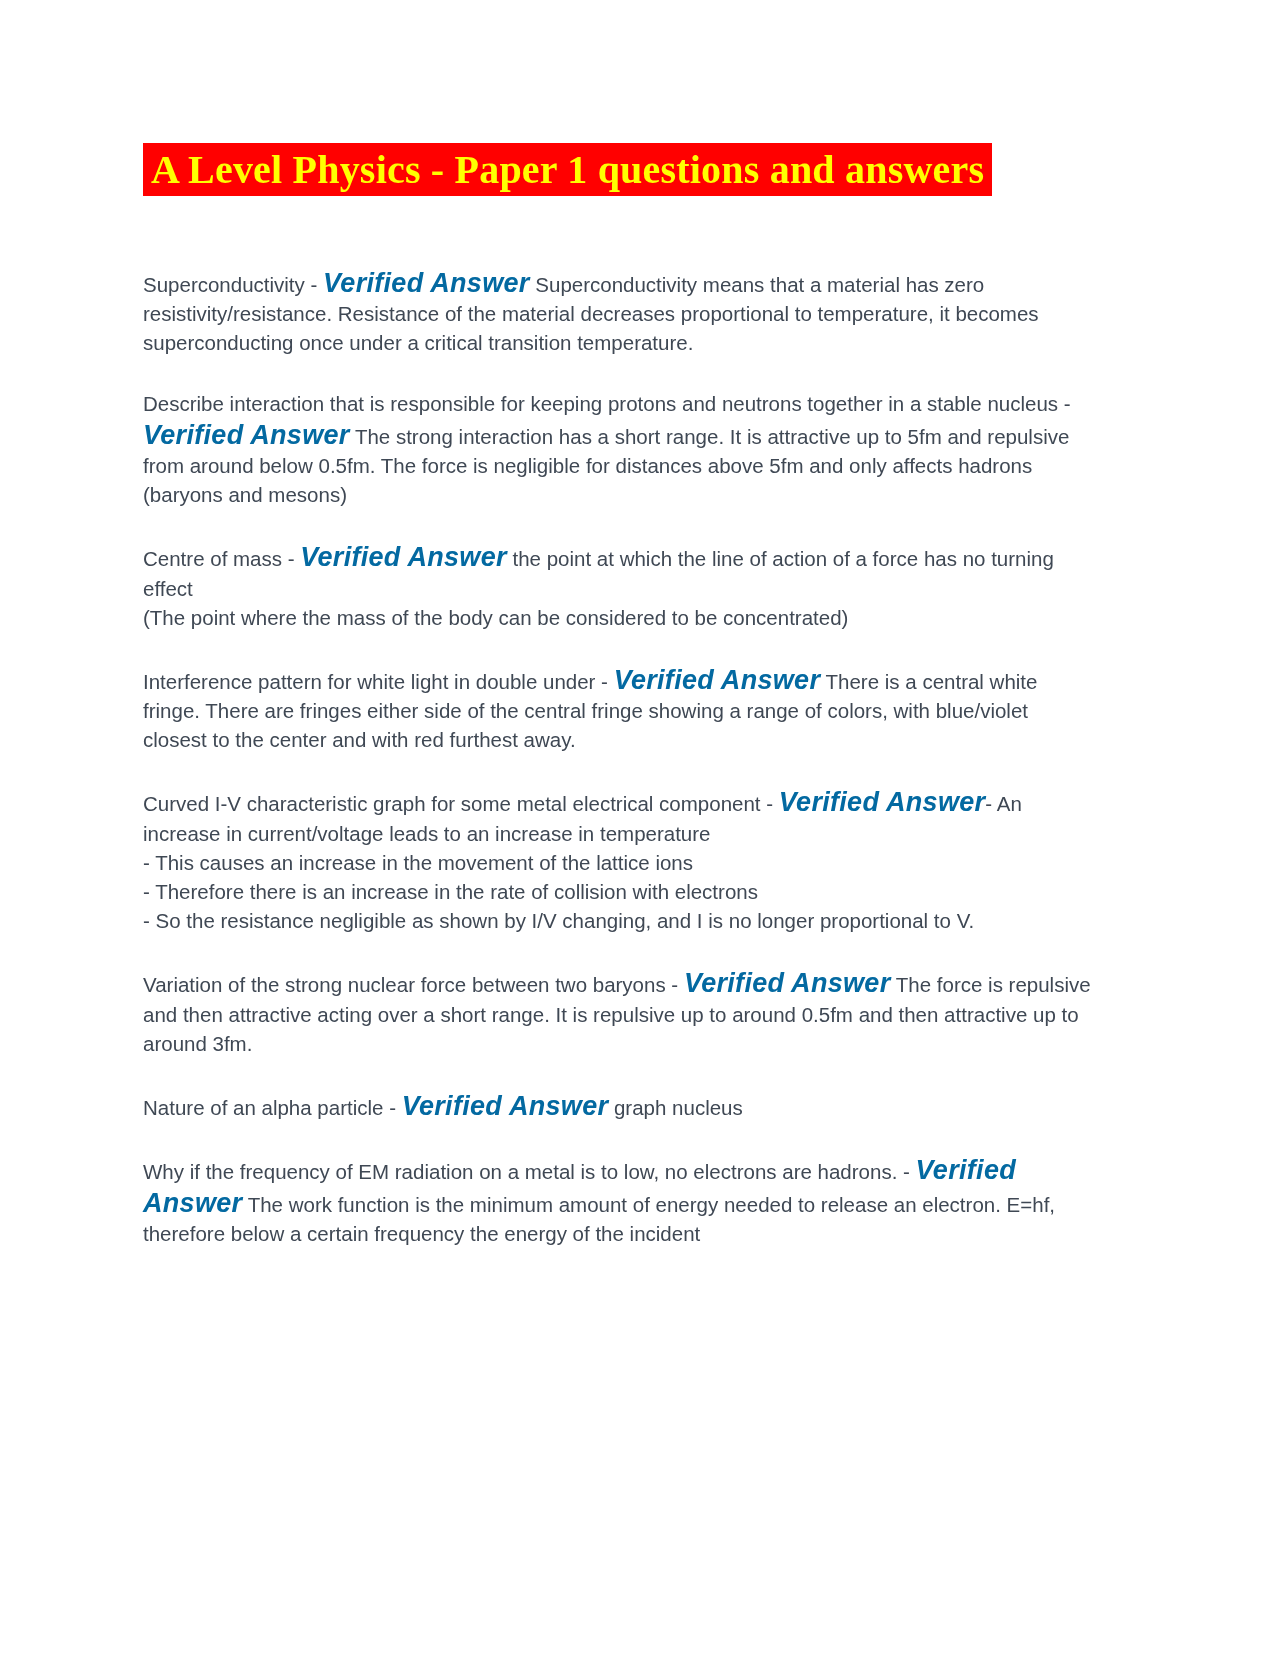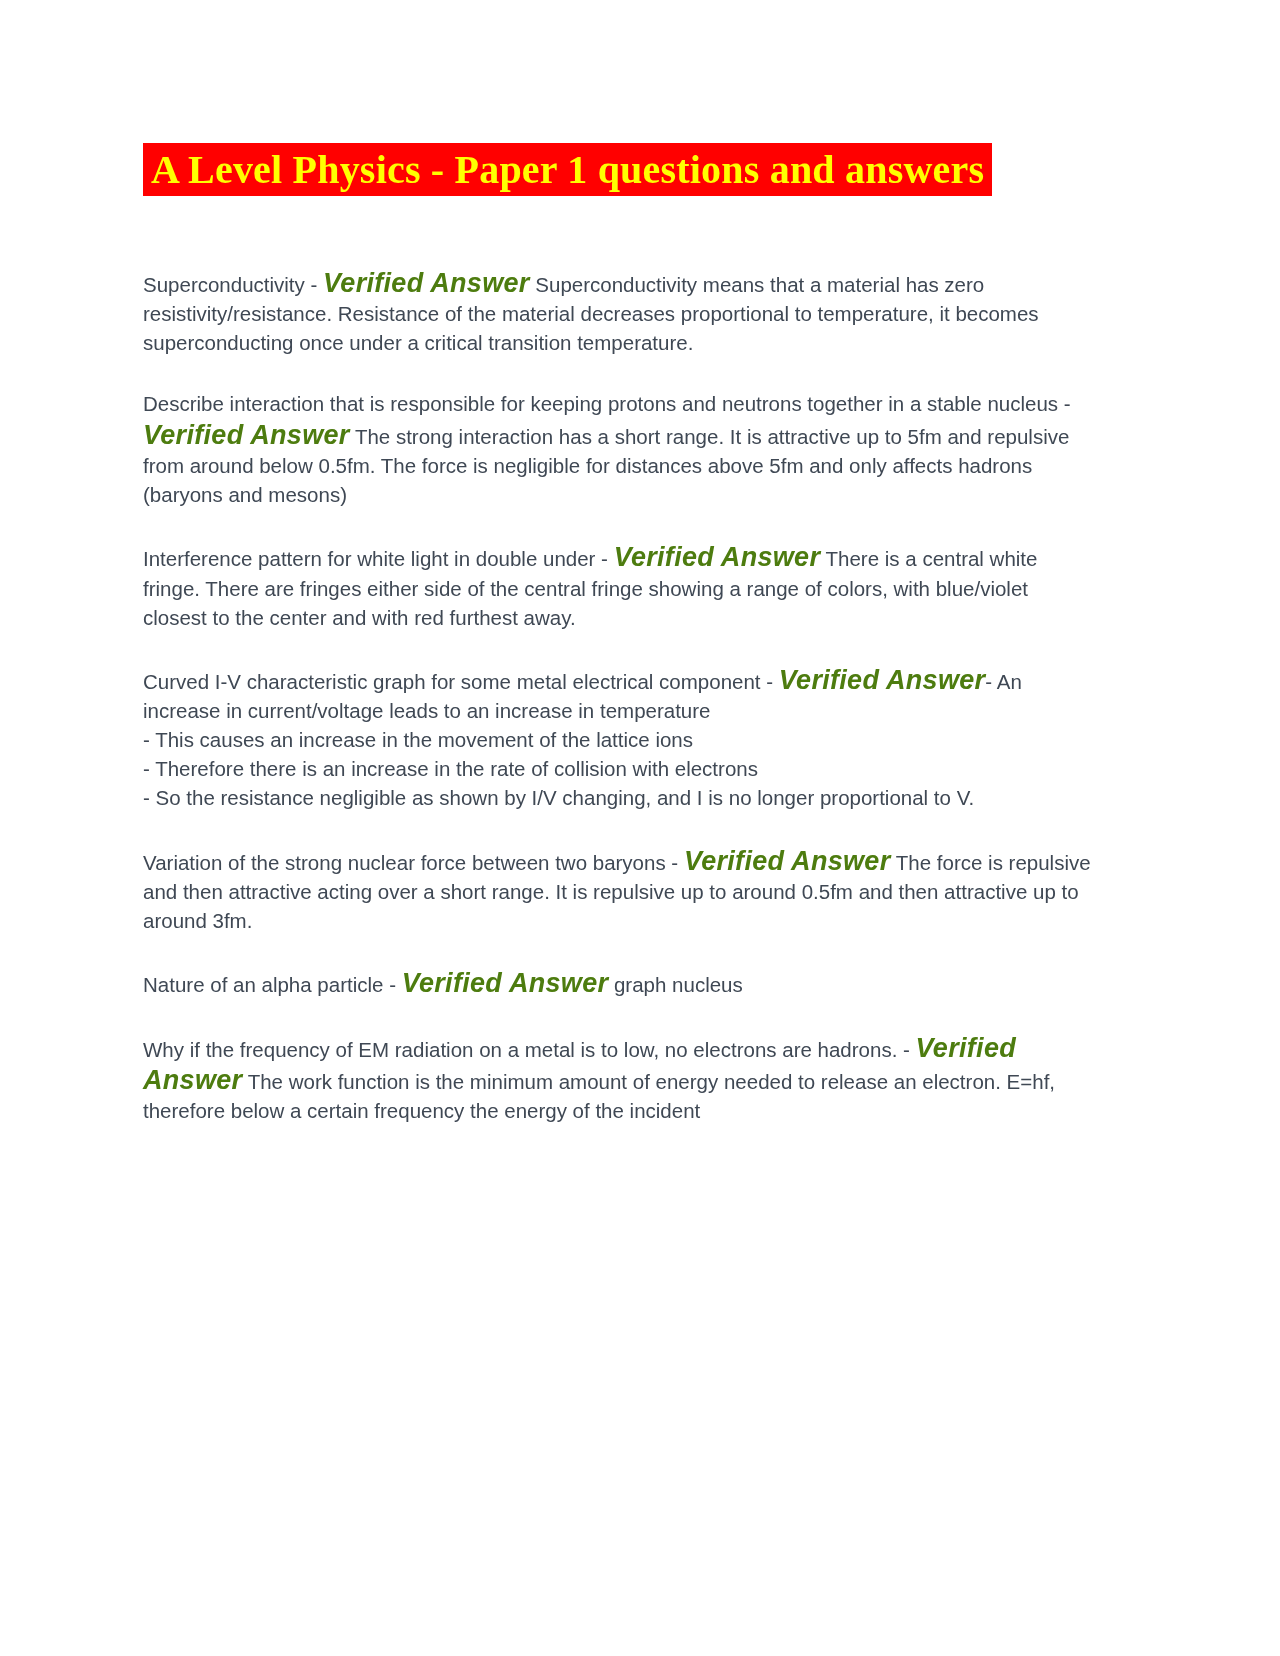--- a/index.html
+++ b/index.html
@@ -42,39 +42,41 @@
     font-size: 20.5px;
     line-height: 1.42;
   }
   .content p.qa {
     margin: 0 0 32px 0;
   }
   .q-text, .a-text {
     white-space: pre-wrap;
   }
   .verified {
-    color: #4d7c0f;
+    color: #0369a1;
     font-weight: bold;
     font-style: italic;
     font-size: 27px;
     line-height: 1.2;
     letter-spacing: 0.3px;
   }
 </style>
 </head>
 <body>
 
 <div class="page">
   <h1 class="doc-title"><span class="hl">A Level Physics - Paper 1 questions and answers</span></h1>
 
   <div class="content">
   <p class="qa"><span class="q-text">Superconductivity - </span><span class="verified">Verified Answer</span><span class="a-text"> Superconductivity means that a material has zero resistivity/resistance. Resistance of the material decreases proportional to temperature, it becomes superconducting once under a critical transition temperature.</span></p>
 
   <p class="qa"><span class="q-text">Describe interaction that is responsible for keeping protons and neutrons together in a stable nucleus - </span><span class="verified">Verified Answer</span><span class="a-text"> The strong interaction has a short range. It is attractive up to 5fm and repulsive from around below 0.5fm. The force is negligible for distances above 5fm and only affects hadrons (baryons and mesons)</span></p>
 
+  <p class="qa"><span class="q-text">Centre of mass - </span><span class="verified">Verified Answer</span><span class="a-text"> the point at which the line of action of a force has no turning effect
+(The point where the mass of the body can be considered to be concentrated)</span></p>
 
   <p class="qa"><span class="q-text">Interference pattern for white light in double under - </span><span class="verified">Verified Answer</span><span class="a-text"> There is a central white fringe. There are fringes either side of the central fringe showing a range of colors, with blue/violet closest to the center and with red furthest away.</span></p>
 
 
   <p class="qa"><span class="q-text">Curved I-V characteristic graph for some metal electrical component - </span><span class="verified">Verified Answer</span><span class="a-text">- An increase in current/voltage leads to an increase in temperature
 - This causes an increase in the movement of the lattice ions
 - Therefore there is an increase in the rate of collision with electrons
 - So the resistance negligible as shown by I/V changing, and I is no longer proportional to V.</span></p>
 
   <p class="qa"><span class="q-text">Variation of the strong nuclear force between two baryons - </span><span class="verified">Verified Answer</span><span class="a-text"> The force is repulsive and then attractive acting over a short range. It is repulsive up to around 0.5fm and then attractive up to around 3fm.</span></p>

